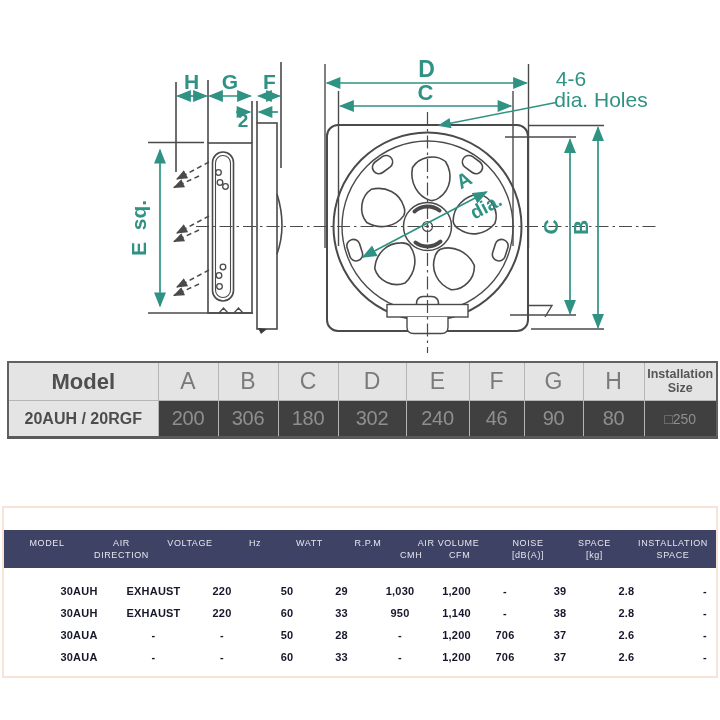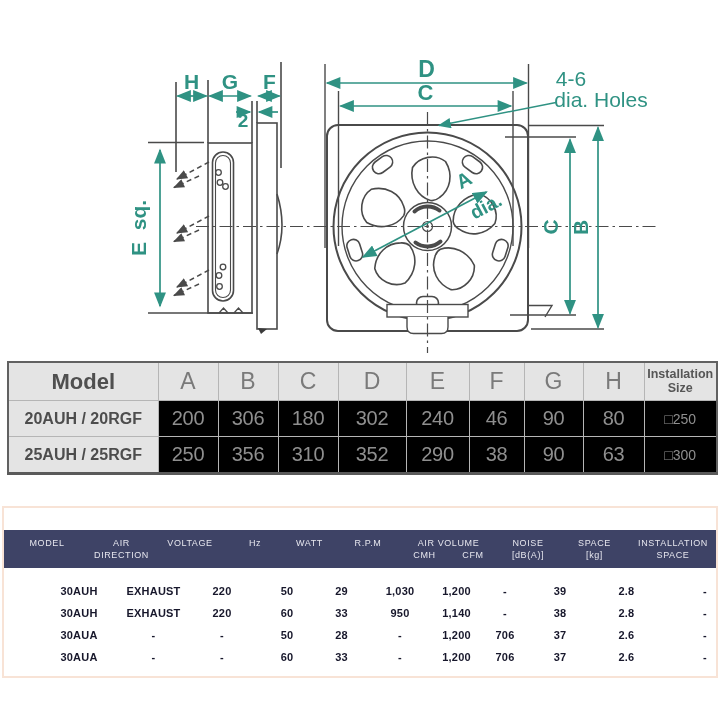--- a/index.html
+++ b/index.html
@@ -6,39 +6,39 @@
   .stage{position:relative;width:720px;height:720px;background:#ffffff;overflow:hidden;
          font-family:"Liberation Sans",sans-serif;}
   .drawing{position:absolute;left:0;top:0;}
 
   
   table.dim{position:absolute;left:7px;top:361px;width:709px;border-collapse:collapse;
             table-layout:fixed;background:#fff;}
   table.dim td{border:1px solid #b5b5b5;text-align:center;vertical-align:middle;padding:0;}
   table.dim{border:2px solid #616161;border-bottom:3px solid #5a5a5a;}
   table.dim tr.hd td{background:#e4e4e4;height:37px;}
-  table.dim tr.bd td{height:35px;background:#000000;}
+  table.dim tr.bd td{height:35px;background:#404040;}
   td.model-h{font-size:22px;font-weight:bold;color:#4f4f4f;}
   td.letter{font-size:23px;font-weight:400;color:#7a7a7a;}
   td.inst-h{font-size:12.5px;font-weight:600;color:#565656;line-height:1.1;}
   td.model-c{background:#e4e4e4 !important;font-size:16px;font-weight:bold;color:#4d4d4d;}
   td.num{font-size:20px;color:#8f8f8f;letter-spacing:-.3px;}
   td.inst-v{font-size:14px;color:#8f8f8f;}
 
   
   .spec-card{position:absolute;left:2px;top:506px;width:716px;height:172px;background:#fff;
              border:2px solid #f8e3d6;box-sizing:border-box;}
   .spec-head{margin-top:22px;background:#3e4366;height:38px;display:grid;
              grid-template-columns:86px 63px 74px 56px 53px 64px 97px 62px 71px 86px;
              align-items:center;}
   .hc{display:flex;flex-direction:column;align-items:center;justify-content:center;gap:1px;}
   .hc span{display:block;min-height:11px;line-height:11px;font-size:9px;letter-spacing:.6px;
            color:#e6e6ee;text-align:center;}
   .avsub{display:grid;grid-template-columns:49px 48px;width:97px;}
-  .avsub span{min-height:11px;line-height:11px;font-size:9px;letter-spacing:.6px;color:#e6e6ee;text-align:center;}
+  .avsub span{min-height:11px;line-height:11px;font-size:9px;letter-spacing:.6px;color:#e6e6ee;text-align:left;}
   .spec-rows{margin-top:12px;}
   .srow{display:grid;grid-template-columns:86px 63px 74px 56px 53px 64px 49px 48px 62px 71px 86px;
         height:22px;align-items:center;margin-left:32px;}
   .srow div{font-size:11px;font-weight:bold;color:#17172b;text-align:center;letter-spacing:.2px;}
 
   
   text{font-family:"Liberation Sans",sans-serif;}
   .tl{fill:#2f9283;font-weight:bold;}
   .tl2{fill:#2f9283;font-weight:400;}
 </style>
@@ -205,32 +205,20 @@
       <td class="num">200</td>
       <td class="num">306</td>
       <td class="num">180</td>
       <td class="num">302</td>
       <td class="num">240</td>
       <td class="num">46</td>
       <td class="num">90</td>
       <td class="num">80</td>
       <td class="inst-v">□250</td>
     </tr>
-    <tr class="bd">
-      <td class="model-c">25AUH / 25RGF</td>
-      <td class="num">250</td>
-      <td class="num">356</td>
-      <td class="num">310</td>
-      <td class="num">352</td>
-      <td class="num">290</td>
-      <td class="num">38</td>
-      <td class="num">90</td>
-      <td class="num">63</td>
-      <td class="inst-v">□300</td>
-    </tr>
   </tbody>
     </table>
 
   <div class="spec-card">
     <div class="spec-head">
       <div class="hc">
         <span>MODEL</span>
           <span></span>
         </div>
       <div class="hc">

